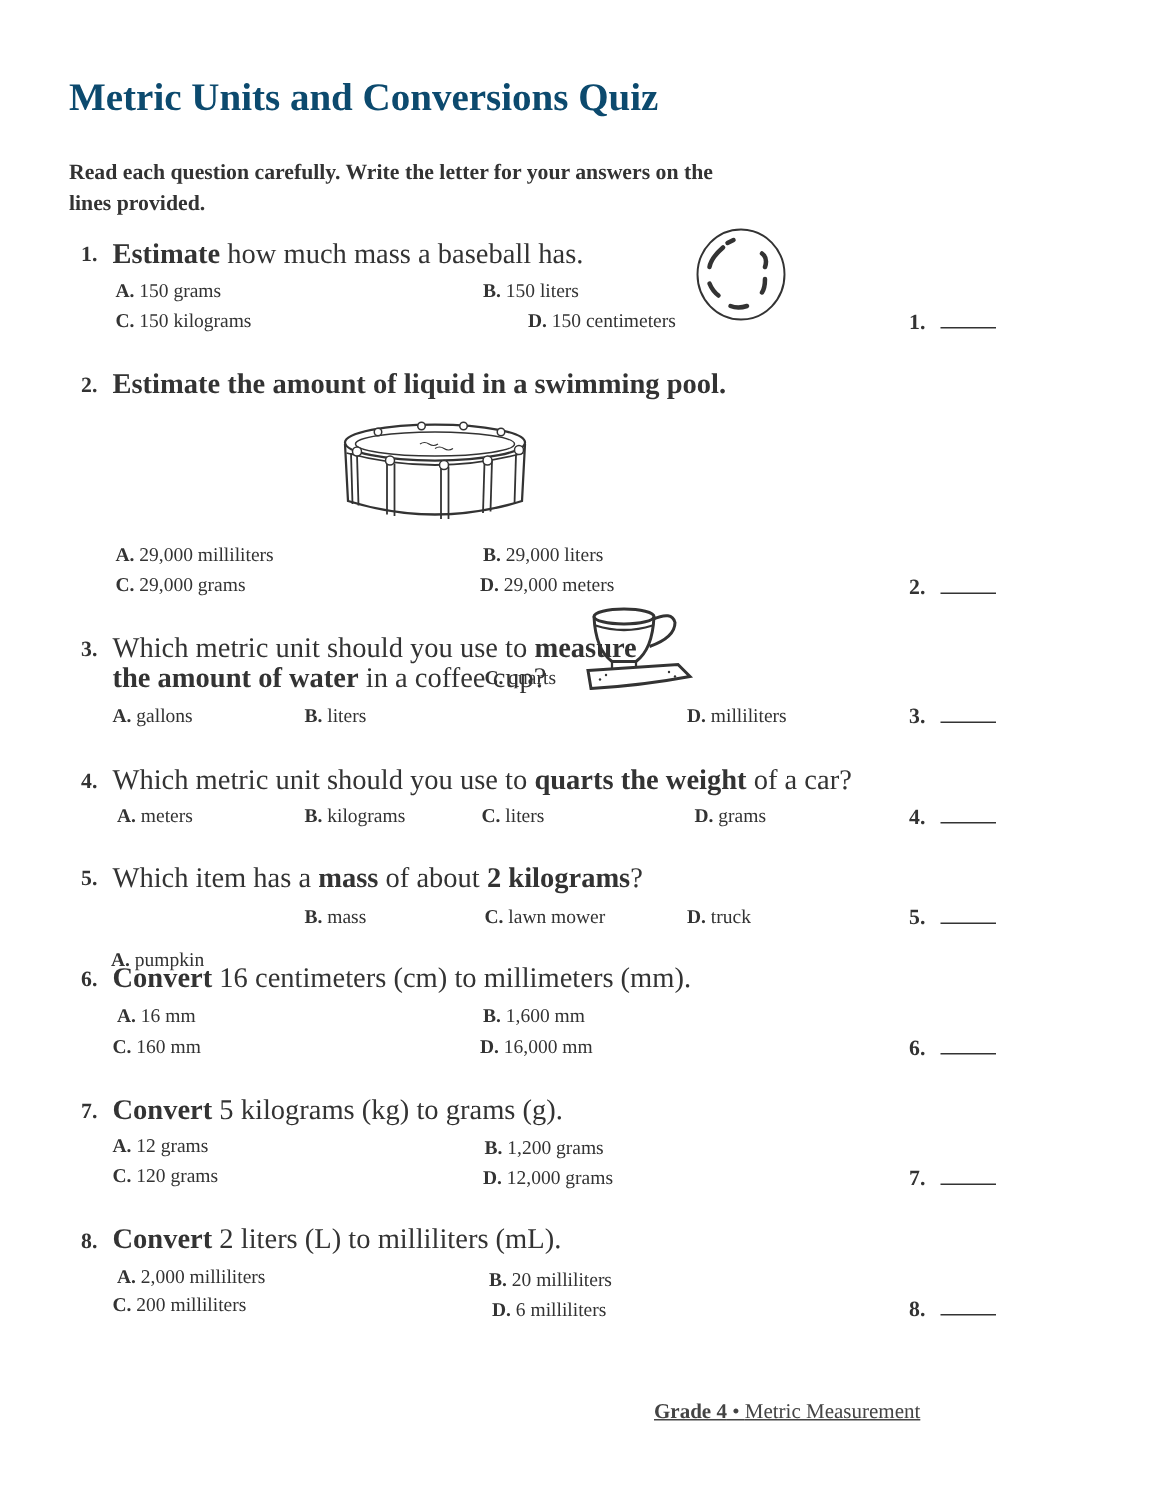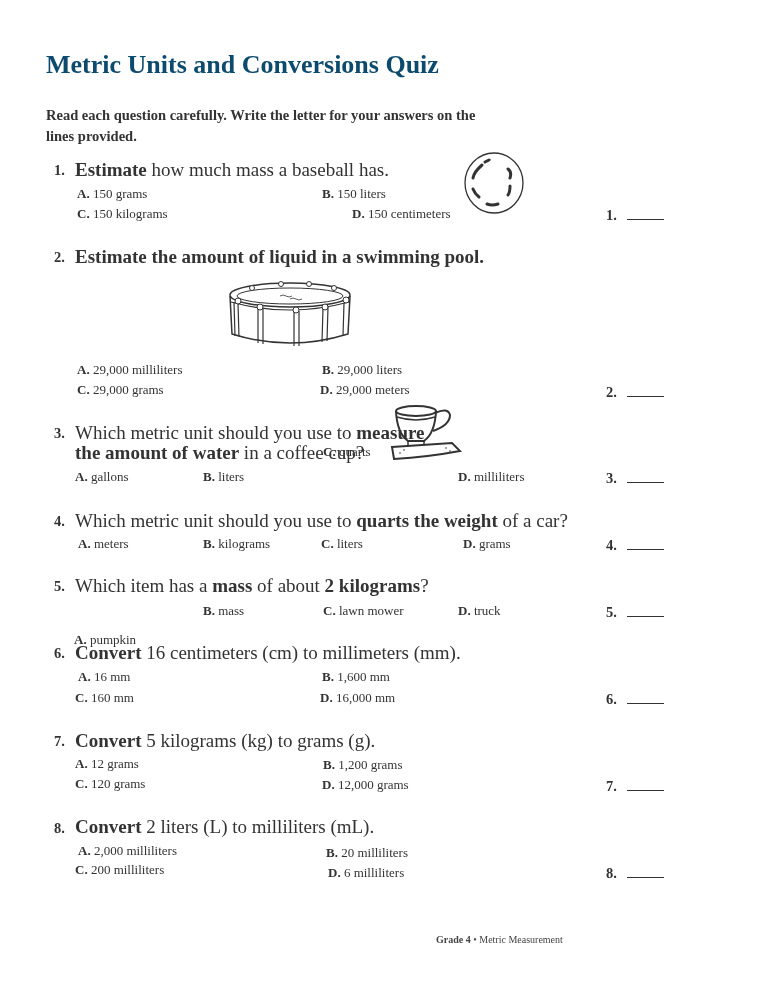--- a/index.html
+++ b/index.html
@@ -9,21 +9,21 @@
     }
     .abs { position: absolute; }
     .title { left: 46px; top: 50px; font-size: 26px; font-weight: bold; color: #0c4a6e; white-space: nowrap; }
     .instr { left: 46px; top: 105px; font-size: 14.5px; font-weight: bold; line-height: 21px; width: 450px; color: #333; }
     .q { font-size: 19px; line-height: 20px; white-space: nowrap; }
     .qnum { position: absolute; font-weight: bold; font-size: 14.5px; }
     .opt { position: absolute; font-size: 13px; white-space: nowrap; }
     .opt b { font-weight: bold; }
     .ans { position: absolute; left: 606px; font-size: 14.5px; font-weight: bold; white-space: nowrap; }
     .ans .line { display: inline-block; width: 37px; border-bottom: 1.6px solid #333; margin-left: 10px; height: 1px; vertical-align: baseline; }
-    .footer { left: 436px; top: 934px; font-size: 10px; white-space: nowrap; color: #444; }
+    .footer { left: 436px; top: 934px; font-size: 14px; white-space: nowrap; color: #444; text-decoration: underline; }
     .footer b { font-weight: bold; }
     svg { position: absolute; }
   </style>
 </head>
 <body>
 
 <div class="abs title">Metric Units and Conversions Quiz</div>
 <div class="abs instr">Read each question carefully. Write the letter for your answers on the lines provided.</div>
 
 <div>

